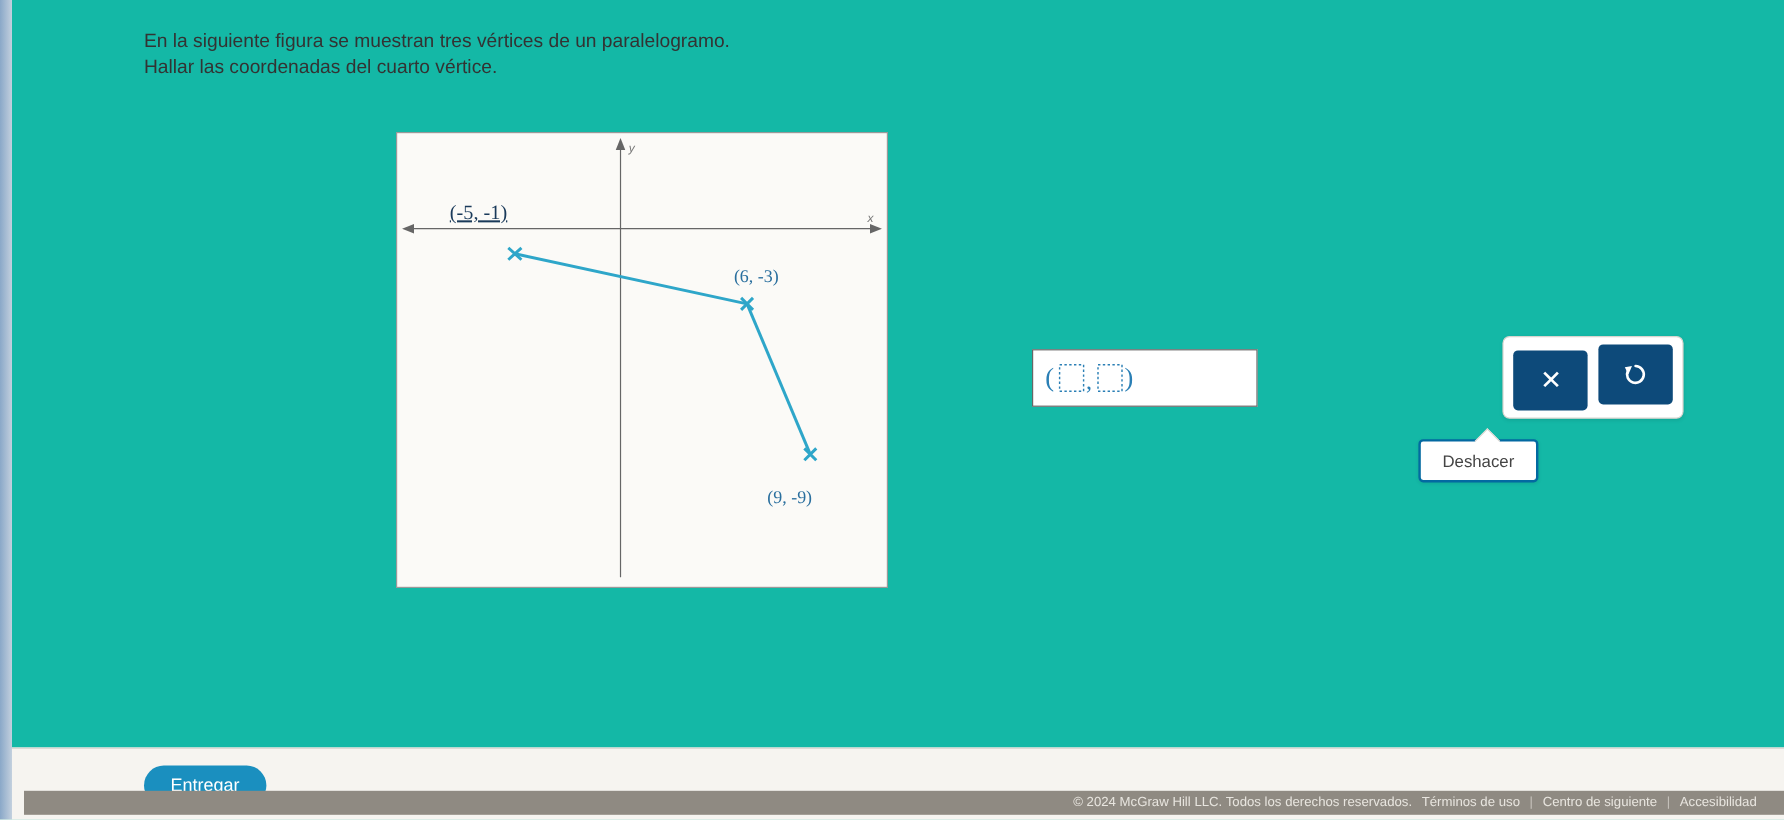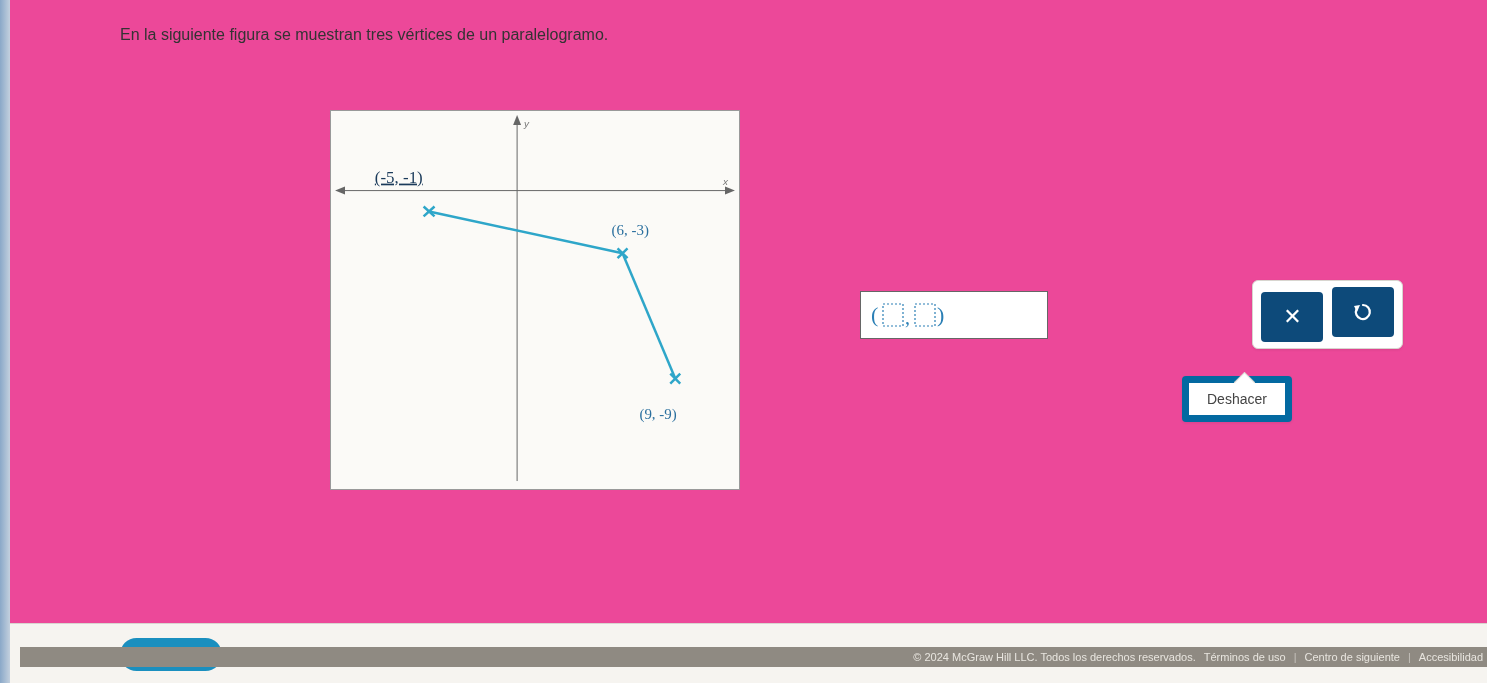--- a/index.html
+++ b/index.html
@@ -1,52 +1,53 @@
 <!DOCTYPE html>
 <html><head>
 <meta charset="utf-8">
 <style>
   * { box-sizing: border-box; margin: 0; padding: 0; }
   html, body { width: 1487px; height: 683px; font-family: Arial, Helvetica, sans-serif; background: #f5f3ef; overflow: hidden; }
   .page { position: relative; width: 100%; height: 100%; }
   .left-strip { position: absolute; left: 0; top: 0; width: 10px; height: 100%; background: linear-gradient(to right, #8aa8c8, #c3d0de); }
-  .content { position: absolute; left: 10px; right: 0; top: 0; bottom: 60px; background: #ec4899; }
+  .content { position: absolute; left: 10px; right: 0; top: 0; bottom: 60px; background: #14b8a6; }
   .question { position: absolute; left: 110px; top: 24px; right: 40px; color: #333; font-size: 16px; line-height: 1.35; }
   .graph-wrap { position: absolute; left: 320px; top: 110px; width: 410px; height: 380px; border: 1px solid #999; background: #fbfaf7; }
   .graph-svg { width: 100%; height: 100%; display: block; }
   .right-panel { position: absolute; left: 850px; top: 280px; width: 600px; }
   .answer-box { display: inline-block; width: 188px; height: 48px; border: 1px solid #666; background: #fff; vertical-align: middle; padding: 6px 8px; }
   .answer-box svg { height: 34px; }
   .action-group { display: inline-block; vertical-align: middle; margin-left: 200px; background: #fff; border: 1px solid #d8d5cf; border-radius: 6px; padding: 6px; box-shadow: 0 1px 3px rgba(0,0,0,0.08); }
   .act-btn { width: 62px; height: 50px; background: #0d4a7a; color: #fff; border: none; border-radius: 4px; font-size: 20px; cursor: pointer; margin: 0 2px; display: inline-flex; align-items: center; justify-content: center; }
-  .tooltip { position: absolute; left: 1172px; top: 376px; background: #fff; border: 7px solid #0369a1; border-radius: 4px; padding: 8px 18px; color: #444; font-size: 14px; box-shadow: 0 1px 3px rgba(0,0,0,0.08); }
+  .tooltip { position: absolute; left: 1172px; top: 366px; background: #fff; border: 2px solid #0369a1; border-radius: 4px; padding: 8px 18px; color: #444; font-size: 14px; box-shadow: 0 1px 3px rgba(0,0,0,0.08); }
   .tooltip::before { content: ""; position: absolute; top: -8px; left: 48px; width: 14px; height: 14px; background: #fff; border-left: 1px solid #d8d5cf; border-top: 1px solid #d8d5cf; transform: rotate(45deg); }
   .bottom-bar { position: absolute; left: 10px; right: 0; bottom: 0; height: 60px; border-top: 1px solid #d8d5cf; background: #f6f4f0; }
   .verify-btn { position: absolute; left: 110px; top: 14px; background: #1a8fbf; color: #fff; border: none; border-radius: 18px; padding: 8px 22px; font-size: 15px; cursor: pointer; }
   .bottom-right { position: absolute; right: 6px; top: 12px; display: flex; gap: 10px; }
   .pill-btn { background: #fff; border: 1px solid #c8c4bd; border-radius: 20px; padding: 8px 20px; color: #555; font-size: 14px; cursor: pointer; white-space: nowrap; }
   .pill-btn.cut { border-top-right-radius: 0; border-bottom-right-radius: 0; padding-right: 10px; }
-  .footer { position: absolute; left: 10px; right: 0; bottom: 16px; height: 20px; background: #8f8a82; color: #e8e5df; font-size: 11px; display: flex; align-items: center; justify-content: flex-end; padding: 0 4px; gap: 8px; }
+  .footer { position: absolute; left: 10px; right: 0; bottom: 4px; height: 20px; background: #8f8a82; color: #e8e5df; font-size: 11px; display: flex; align-items: center; justify-content: flex-end; padding: 0 23px; gap: 8px; }
   .footer span { white-space: nowrap; }
   .footer .sep { opacity: 0.6; }
   .footer .link { cursor: pointer; }
   .coord-label { font-family: Georgia, 'Times New Roman', serif; font-size: 15px; fill: #2a6f9e; }
   .handwritten { font-family: 'Comic Sans MS', 'Segoe Script', cursive; font-size: 17px; fill: #1a3a5a; text-decoration: underline; }
   .axis-label { font-size: 10px; fill: #777; font-style: italic; }
 </style>
 </head>
 <body>
 <div class="page">
 
 <div class="left-strip"></div>
 
 <div class="content">
 
   <div class="question">
     <span>En la siguiente figura se muestran tres vértices de un paralelogramo.</span><br>
+    <span>Hallar las coordenadas del cuarto vértice.</span>
   </div>
 
   <div class="graph-wrap">
     <svg class="graph-svg" viewBox="0 0 410 380">
 
       <line x1="187" y1="8" x2="187" y2="372" stroke="#666" stroke-width="1"></line>
       <polygon points="187,4 183,14 191,14" fill="#666"></polygon>
       <text x="194" y="16" class="axis-label">y</text>
 
       <line x1="8" y1="80" x2="402" y2="80" stroke="#666" stroke-width="1"></line>

